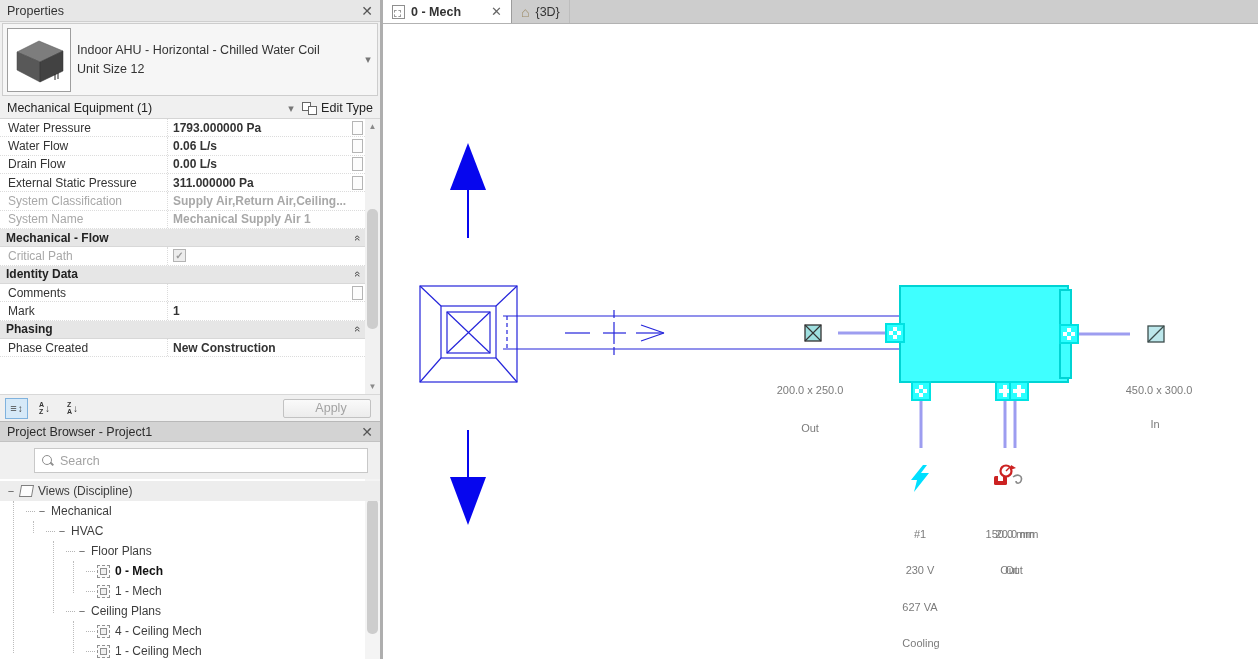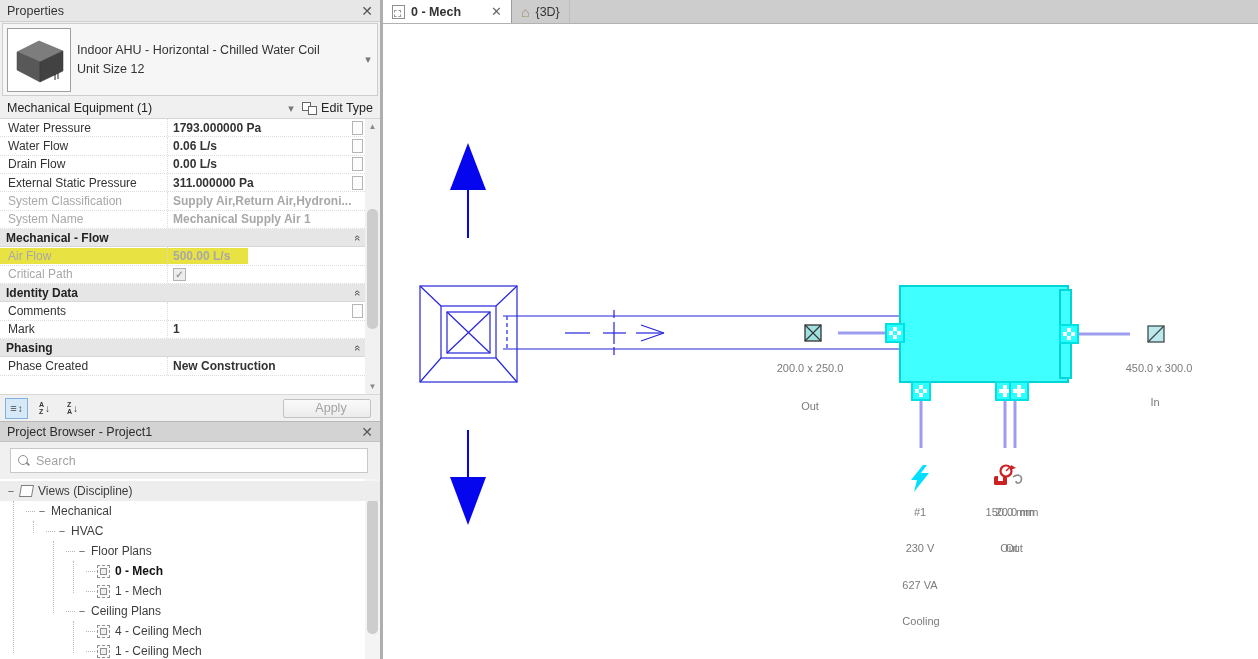--- a/index.html
+++ b/index.html
@@ -52,21 +52,21 @@
   .sort-btn.sel { background:#d6e9f8; border-color:#7fb2de; }
   .sort-btn .bars { font-size:11px; } .sort-btn .updown { font-size:10px; }
   .sort-letters { display:flex; flex-direction:column; font-size:7px; line-height:7px; font-weight:700; color:#333; }
   .sort-arrow { font-size:10px; color:#333; }
   .apply-btn { margin-left:auto; margin-right:4px; width:88px; height:19px; background:linear-gradient(#fafafa,#ececec); border:1px solid #c2c2c2; border-radius:2px; color:#a3a3a3; font-size:12.5px; text-align:center; line-height:17px;padding-left:8px; }
 
   
   .pb-titlebar { height:21px; display:flex; align-items:center; padding:0 7px; background:#d3d3d3; border-top:1px solid #b8b8b8; border-bottom:1px solid #c2c2c2; font-size:12.5px; color:#2b2b2b; }
   .pb-titlebar .ttl { flex:1; }
   .search-row { padding:6px 12px 6px 10px; background:#f0f0f0; }
-  .search-box { height:25px; background:#fff; border:1px solid #c8c8c8; display:flex; align-items:center; padding:0 7px; gap:7px; }
+  .search-box { height:25px; background:#fff; border:1px solid #c8c8c8; display:flex; align-items:center; padding:0 7px; gap:7px;margin-left:24px; }
   .mag-icon { position:relative; width:11px; height:11px; flex:none; }
   .mag-icon::before { content:""; position:absolute; left:0; top:0; width:8px; height:8px; border:1.5px solid #8f8f8f; border-radius:50%; }
   .mag-icon::after { content:""; position:absolute; left:8px; top:8px; width:4px; height:1.6px; background:#8f8f8f; transform:rotate(45deg); }
   .search-box input { border:none; outline:none; flex:1; font-size:12.5px; font-family:"Liberation Sans", sans-serif; color:#444; background:transparent; }
   .search-box input::placeholder { color:#a3a3a3; }
 
   #tree { position:relative; background:#fff; height:182px; overflow:hidden; padding-top:2px; }
   .trow { display:flex; align-items:center; height:20px; font-size:12px; color:#3d3d3d; white-space:nowrap; position:relative; z-index:1; }
   .trow.root { background:#ededed; }
   .trow.active .tl { font-weight:700; color:#111; }
@@ -84,21 +84,21 @@
   .tab.active { background:#fff; width:129px; border-right:1px solid #9c9c9c; font-weight:700; }
   .tab.active .tab-close { margin-left:auto; }
   .tab.inactive { border-right:1px solid #bdbdbd; }
   .tab-plan-icon { position:relative; width:13px; height:14px; background:#fff; border:1px solid #8f8f8f; flex:none; }
   .tab-plan-icon::after { content:""; position:absolute; left:1px; bottom:1px; width:5px; height:5px; border:1px dashed #9a9a9a; }
   .home-icon { color:#9c8b66; font-size:14px; line-height:14px; }
   .tab-close { color:#666; font-size:13px; font-weight:400; }
 
   #draw-area { position:absolute; left:0; top:24px; width:875px; height:635px; background:#fff; }
   #draw-area svg { position:absolute; left:0; top:0; }
-  .clabel { position:absolute; transform:translateX(-50%); font-size:11px; color:#7b7b7b; white-space:nowrap; }
+  .clabel { position:absolute; transform:translateX(-50%); font-size:11px; color:#7b7b7b; white-space:nowrap;margin-top:22px; }
 </style>
 </head>
 <body>
 
 <div id="left-panel">
 
   <div>
     <div class="panel-titlebar">
       <span class="ttl">Properties</span>
       <span class="x-btn">✕</span>
@@ -149,33 +149,29 @@
           <span class="val">0.00 L/s</span>
           <span class="assoc-btn"></span>
         </div>
         <div class="prow">
           <span class="lbl">External Static Pressure</span>
           <span class="val">311.000000 Pa</span>
           <span class="assoc-btn"></span>
         </div>
         <div class="prow dis">
           <span class="lbl">System Classification</span>
-          <span class="val">Supply Air,Return Air,Hydroni...</span>
+          <span class="val">Supply Air,Return Air,Ceiling...</span>
         </div>
         <div class="prow dis">
           <span class="lbl">System Name</span>
           <span class="val">Mechanical Supply Air 1</span>
         </div>
         <div class="psec">
           <span class="sl">Mechanical - Flow</span>
           <span class="dbl-chev">«</span>
-        </div>
-        <div class="prow dis hl">
-          <span class="lbl">Air Flow</span>
-          <span class="val">500.00 L/s</span>
         </div>
         <div class="prow dis">
           <span class="lbl">Critical Path</span>
           <span class="val">
             <span class="cbx">✓</span>
           </span>
         </div>
         <div class="psec">
           <span class="sl">Identity Data</span>
           <span class="dbl-chev">«</span>

